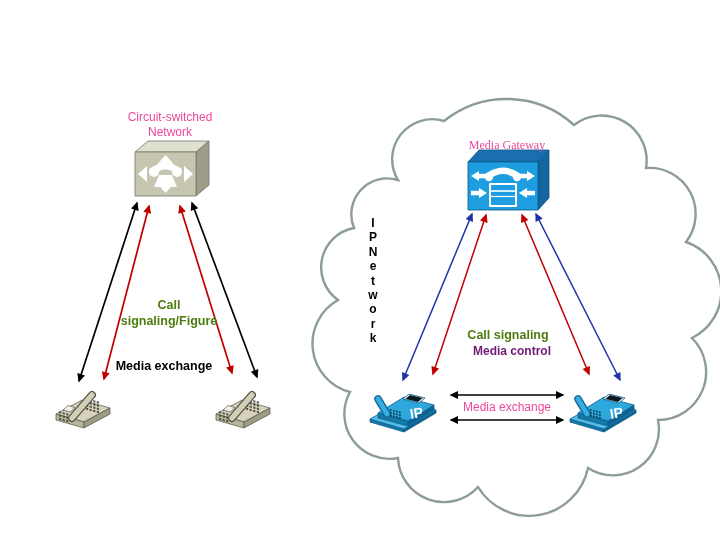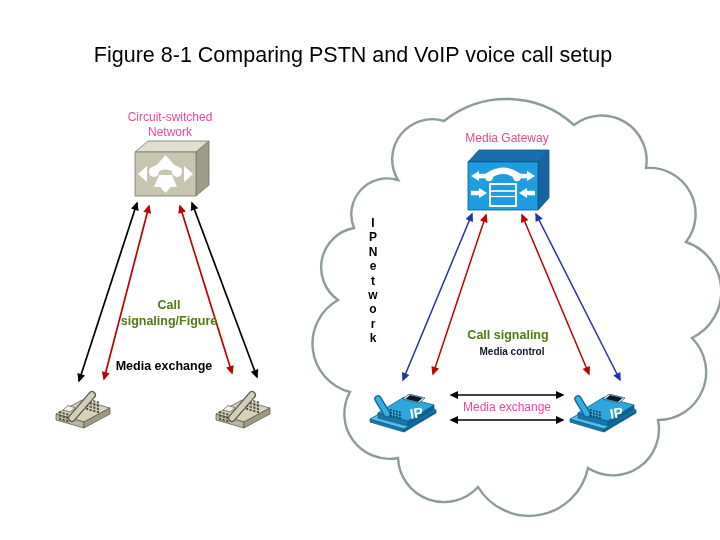--- a/index.html
+++ b/index.html
@@ -8,25 +8,25 @@
     font-family:"Liberation Sans",sans-serif;
   }
   .abs{position:absolute;}
   .ctr{transform:translateX(-50%);text-align:center;}
   #title{
     top:43px;left:353px;font-size:21.5px;color:#000;white-space:nowrap;
   }
   .small-label{font-size:12px;color:#ec4899;line-height:15px;}
   .bold-label{font-size:12.5px;font-weight:bold;color:#000;line-height:15.5px;}
   .red-label{font-size:12.5px;font-weight:bold;color:#4d7c0f;line-height:15.5px;}
-  .blue-label{font-size:10px;font-weight:bold;color:#0f172a;line-height:15.5px;}
+  .blue-label{font-size:12px;font-weight:bold;color:#701a75;line-height:15.5px;}
   #circuit-label{top:110px;left:170px;width:130px;}
   #pstn-signaling-label{top:298px;left:169px;width:140px;}
   #pstn-media-exchange-label{top:359px;left:164px;width:140px;white-space:nowrap;}
-  #gateway-label{top:131px;left:507px;white-space:nowrap;}
+  #gateway-label{top:138px;left:507px;white-space:nowrap;font-family:Liberation Serif, serif;}
   #voip-call-signaling-label{top:304px;left:508px;white-space:nowrap;margin-top:24px;}
   #voip-media-control-label{top:344px;left:512px;white-space:nowrap;}
   #voip-media-exchange-label{top:400px;left:507px;font-size:12px;white-space:nowrap;}
   #ip-network-label{
     top:216px;left:365px;width:16px;display:flex;flex-direction:column;
     font-size:12px;font-weight:bold;color:#000;line-height:14.4px;text-align:center;
   }
   svg{position:absolute;top:0;left:0;}
 </style>
 </head>
@@ -248,21 +248,20 @@
           <rect x="9" y="2.8" width="1.7" height="1.7"></rect>
         <rect x="0" y="5.6" width="1.7" height="1.7"></rect>
           <rect x="3" y="5.6" width="1.7" height="1.7"></rect>
           <rect x="6" y="5.6" width="1.7" height="1.7"></rect>
           <rect x="9" y="5.6" width="1.7" height="1.7"></rect>
       </g>
       <text x="40" y="35" transform="rotate(-9 46 31)" fill="#ffffff" style="font-family:'Liberation Sans',sans-serif;font-size:14px;font-weight:bold;">IP</text>
     </g>
   </svg>
 
-  <div id="title" class="abs ctr">Figure 8-1 Comparing PSTN and VoIP voice call setup</div>
 
   <div id="circuit-label" class="abs ctr small-label">
     <span style="display:block">Circuit-switched</span>
     <span style="display:block">Network</span>
   </div>
 
   <div id="pstn-signaling-label" class="abs ctr red-label">
     <span style="display:block">Call</span>
     <span style="display:block">signaling/Figure</span>
   </div>

